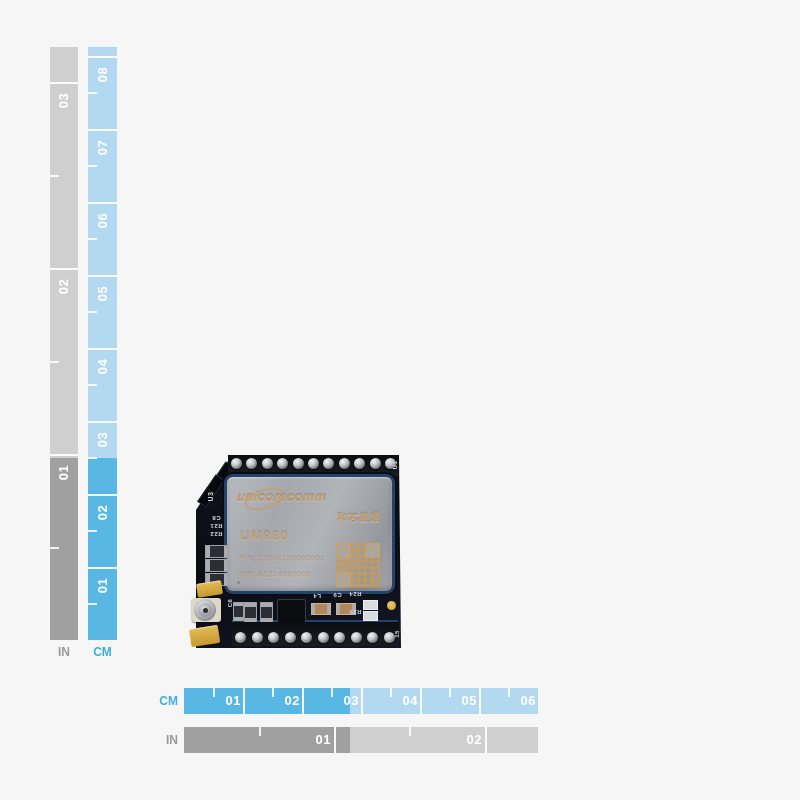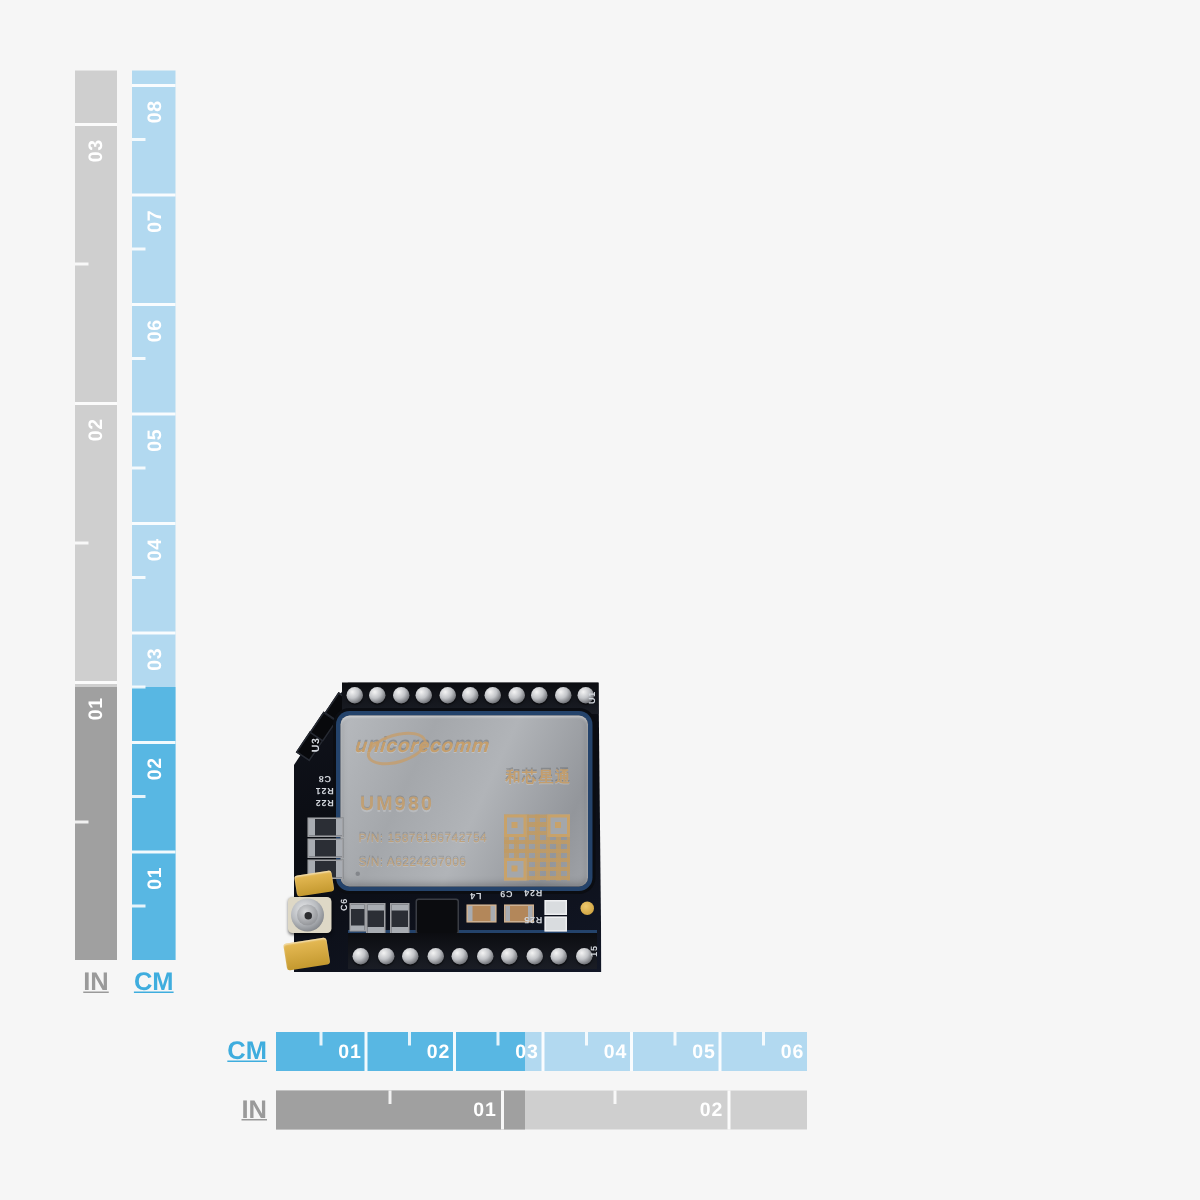--- a/index.html
+++ b/index.html
@@ -7,21 +7,21 @@
           font-family:"Liberation Sans","DejaVu Sans",sans-serif;}
   
   .rcol,.rrow{position:absolute;}
   .rfill{position:absolute;left:0;top:0;right:0;bottom:0;}
   .bnd{position:absolute;background:rgba(255,255,255,.92);}
   .htick{position:absolute;background:rgba(255,255,255,.85);}
   .vnum{position:absolute;height:32px;display:flex;align-items:center;justify-content:center;}
   .vnum span{transform:rotate(-90deg);font-size:13px;font-weight:bold;color:#fff;letter-spacing:.5px;}
   .hnum{position:absolute;width:34px;height:26px;line-height:26px;text-align:right;
         font-size:13px;font-weight:bold;color:#fff;letter-spacing:.5px;}
-  .unit{position:absolute;font-size:17px;font-weight:bold;text-align:center;text-decoration:underline;}
+  .unit{position:absolute;font-size:12px;font-weight:bold;text-align:center;}
   .unit.r{text-align:right;line-height:26px;}
   
   #board{position:absolute;left:195px;top:453px;width:206px;height:196px;}
   #pcb{position:absolute;left:0;top:0;width:206px;height:196px;
        background:linear-gradient(160deg,#11141d 0%,#0a0c12 45%,#121726 100%);
        clip-path:polygon(37px 2px,204px 2px,206px 195px,1px 195px,1px 57px);
        filter:drop-shadow(2px 3px 4px rgba(0,0,0,.22));}
   .pinstrip{position:absolute;background:linear-gradient(#0c0d11,#1a1d25);}
   .pinrow{position:absolute;display:flex;justify-content:space-between;align-items:center;}
   .dome{width:11px;height:11px;border-radius:50%;
@@ -170,21 +170,21 @@
     </div>
     <div class="vsilk" style="left:196px;top:3px;width:9px;height:17px;">
       <span style="font-size:6px;">U1</span>
       </div>
 
     <div id="shield">
       <div class="etch" style="left:10px;top:12px;width:132px;font-size:13px;font-weight:bold;font-style:italic;letter-spacing:.4px;transform:skewX(-6deg);">unicorecomm</div>
       <div style="position:absolute;left:17px;top:12px;width:37px;height:16px;border:2px solid rgba(197,158,107,.8);border-radius:50%;transform:rotate(-16deg);"></div>
       <div class="etch" style="left:76px;top:34px;width:78px;font-size:10px;font-weight:bold;text-align:right;letter-spacing:1px;opacity:.95;">和芯星通</div>
       <div class="etch" style="left:13px;top:51px;font-size:13px;font-weight:bold;letter-spacing:1.5px;opacity:.85;">UM980</div>
-      <div class="etch" style="left:12px;top:77px;font-size:8px;letter-spacing:.3px;opacity:.75;">P/N: 15876196742754</div>
+      <div class="etch" style="left:12px;top:77px;font-size:8px;letter-spacing:.3px;opacity:.75;">P/N: 23104150000001</div>
       <div class="etch" style="left:12px;top:93px;font-size:8px;letter-spacing:.3px;opacity:.75;">S/N: A6224207006</div>
       <div style="position:absolute;left:10px;top:104px;width:3px;height:3px;border-radius:50%;background:#83868b;"></div>
 
       <div style="position:absolute;left:109px;top:66px;width:44px;height:44px;
                   background-image:repeating-linear-gradient(0deg,rgba(193,155,99,.85) 0 3px,transparent 3px 6px),
                                    repeating-linear-gradient(90deg,rgba(193,155,99,.8) 0 3px,transparent 3px 7px);">
         <div class="qrfinder" style="left:0;top:0;background:#a4a7ab;">
             <div class="qrdot"></div>
           </div>
         <div class="qrfinder" style="right:0;top:0;background:#a4a7ab;">

